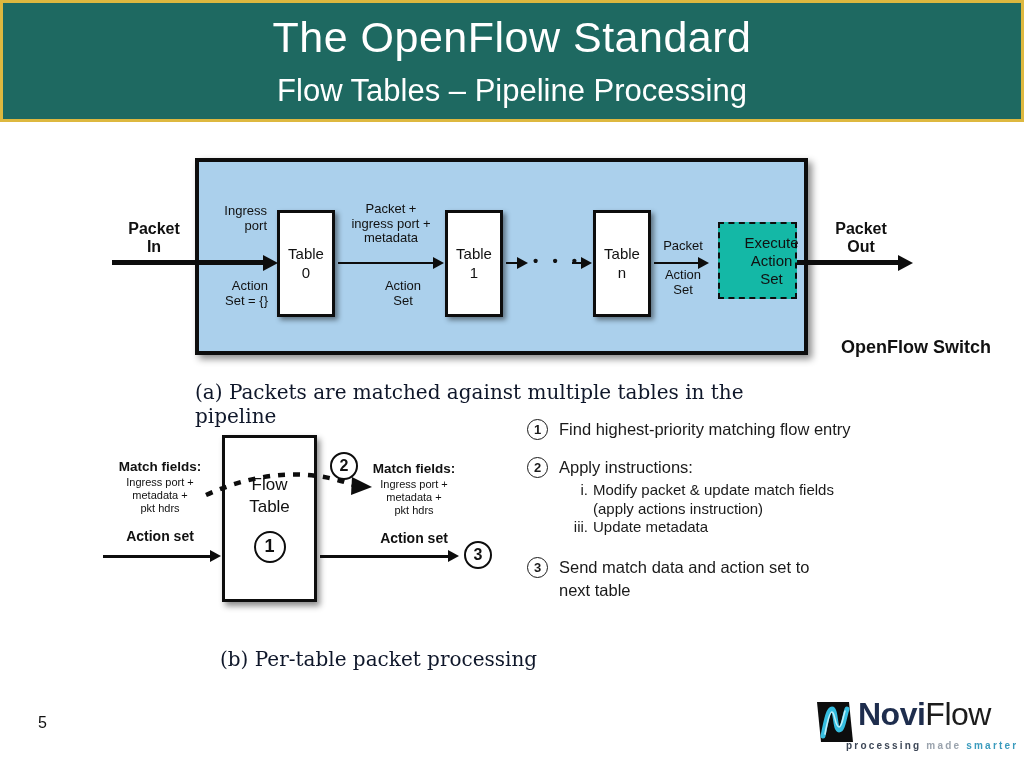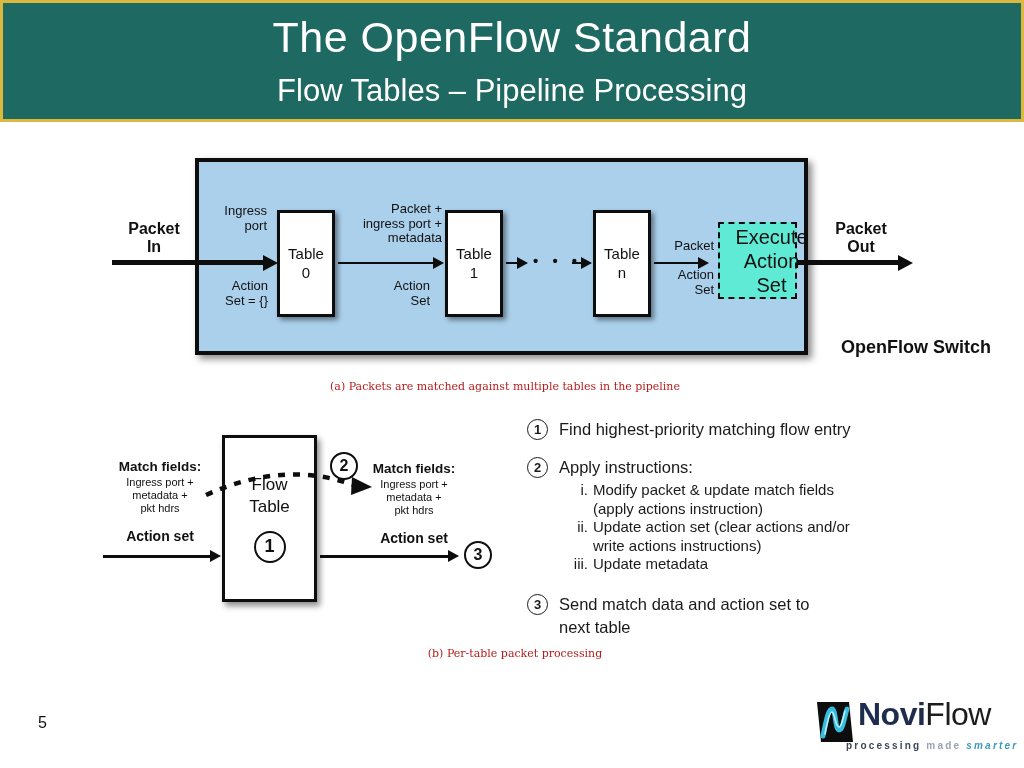--- a/index.html
+++ b/index.html
@@ -17,41 +17,41 @@
   }
   .hdr-title { position:absolute; top:10px; left:0; width:100%; font-size:43px; font-weight:400; letter-spacing:0.5px; }
   .hdr-sub   { position:absolute; top:70px; left:0; width:100%; font-size:31px; font-weight:500; }
   
   .switch-box {
     position:absolute; left:195px; top:158px; width:613px; height:197px;
     background:#ABD0EC; border:4px solid #0d0d0d; box-shadow:4px 4px 7px rgba(0,0,0,0.45);
   }
   .switch-title { position:absolute; left:600px; top:175px; width:192px; text-align:right; font-size:18px; font-weight:bold; }
   .pre { white-space:pre-line; }
-  .lbl { font-size:13px; line-height:1.12; text-align:right; }
+  .lbl { font-size:13px; line-height:1.12; text-align:center; }
   .lblR { font-size:13px; line-height:1.12; text-align:right; }
   .bold { font-weight:bold; }
   .tbox {
     position:absolute; background:#ffffff; border:3px solid #0d0d0d;
     box-shadow:3px 3px 5px rgba(0,0,0,0.45);
     display:flex; align-items:center; justify-content:center; text-align:center;
     font-size:15px; line-height:1.25;
   }
   .dashed-box {
-    position:absolute; background:#5eead4; border:2px dashed #0d0d0d;
+    position:absolute; background:#14b8a6; border:2px dashed #0d0d0d;
     display:flex; align-items:center; justify-content:center; text-align:center;
-    font-size:20px; line-height:1.2;padding-left:28px;
+    font-size:15px; line-height:1.2;padding-left:28px;
   }
   .hline { position:absolute; background:#0d0d0d; }
   .ah { position:absolute; width:0; height:0; }
   .ah-thick { border-top:8px solid transparent; border-bottom:8px solid transparent; border-left:15px solid #0d0d0d; }
   .ah-thin  { border-top:6px solid transparent; border-bottom:6px solid transparent; border-left:11px solid #0d0d0d; }
   .z2 { z-index:2; }
   .ellipsis { position:absolute; font-weight:bold; font-size:15px; letter-spacing:5px; }
-  .caption { position:absolute; font-family:"DejaVu Serif", serif; font-size:11px; color:#b91c1c; text-align:center; }
+  .caption { position:absolute; font-family:"DejaVu Serif", serif; font-size:20px; color:#0f172a; }
   
   .flow-box {
     position:absolute; left:222px; top:435px; width:95px; height:167px;
     background:#fff; border:3px solid #0d0d0d; box-shadow:3px 4px 6px rgba(0,0,0,0.45);
     display:flex; flex-direction:column; align-items:center; justify-content:center; gap:13px;
     text-align:center; font-size:17px; line-height:1.3;
   }
   .circ {
     display:inline-flex; align-items:center; justify-content:center;
     border:2px solid #0d0d0d; border-radius:50%; background:#fff; font-weight:600;
@@ -74,21 +74,21 @@
   .submark { width:24px; text-align:right; margin-right:5px; flex:0 0 auto; }
   .gap15 { margin-bottom:15px; }
   .gap18 { margin-top:19px; }
   
   .pagenum { position:absolute; left:38px; top:714px; font-size:16px; }
   .logo { position:absolute; left:812px; top:696px; width:208px; height:62px; }
   .logo-name { position:absolute; left:46px; top:0px; font-size:32px; letter-spacing:-0.5px; }
   .logo-novi { color:#1E2D4D; font-weight:600; }
   .logo-flow { color:#1c1c1c; font-weight:400; }
   .logo-tag { position:absolute; left:34px; top:44px; font-size:10px; font-weight:bold; letter-spacing:2.2px; white-space:nowrap; }
-  .tag-sw { color:#3d4757; } .tag-md { color:#9aa3ad; } .tag-sm { color:#3a9bbd;font-style:italic; }
+  .tag-sw { color:#3d4757; } .tag-md { color:#9aa3ad; } .tag-sm { color:#3a9bbd; }
 </style>
 </head>
 <body>
 
 <div class="slide">
 
   <div class="header">
     <div class="hdr-title">The OpenFlow Standard</div>
     <div class="hdr-sub">Flow Tables – Pipeline Processing</div>
   </div>
@@ -190,25 +190,20 @@
     </div>
     <div class="srow">
       <span class="circ-sm">2</span>
       <span class="stext">Apply instructions:</span>
     </div>
     <div class="subitems">
       <div class="subrow">
         <span class="submark">i.</span>
         <span class="pre">Modify packet &amp; update match fields
 (apply actions instruction)</span>
-      </div>
-      <div class="subrow">
-        <span class="submark">ii.</span>
-        <span class="pre">Update action set (clear actions and/or
-write actions instructions)</span>
       </div>
       <div class="subrow">
         <span class="submark">iii.</span>
         <span class="pre">Update metadata</span>
       </div>
     </div>
     <div class="srow gap18">
       <span class="circ-sm">3</span>
       <span class="stext pre">Send match data and action set to
 next table</span>

